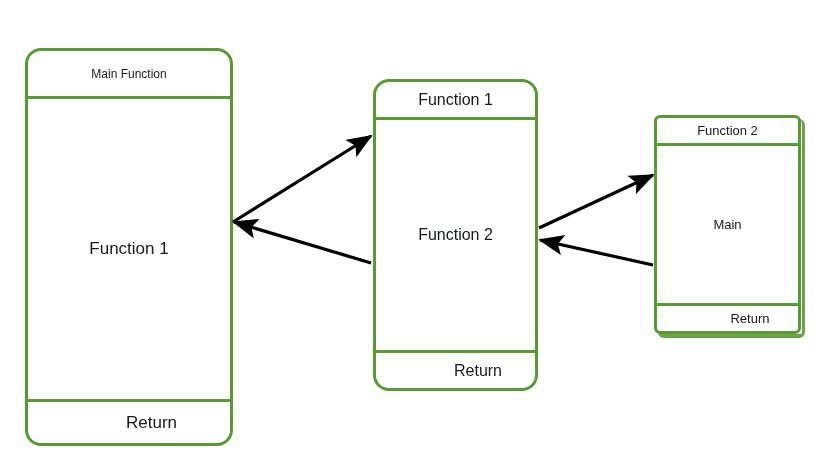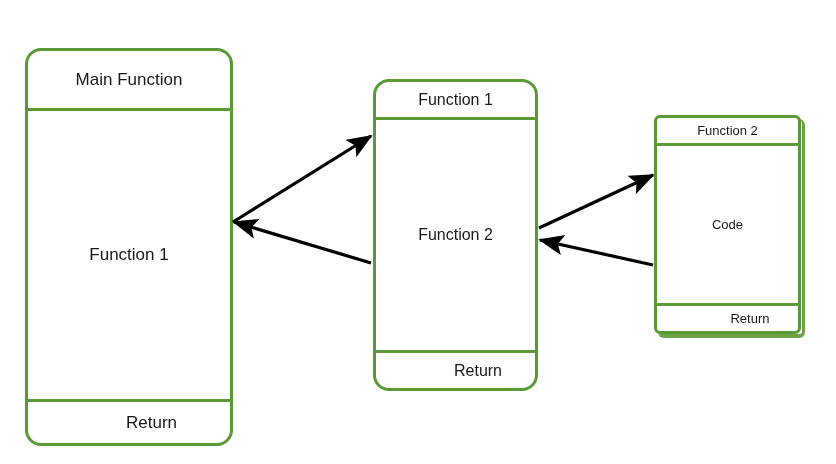--- a/index.html
+++ b/index.html
@@ -72,34 +72,34 @@
   }
 </style>
 </head>
 <body>
 
 <div id="canvas">
 
   <div class="shadow-plate" style="left:658px; top:119px; width:147px; height:219px;"></div>
 
   <div class="fbox rounded" style="left:25px; top:48px; width:208px; height:398px;">
-    <div class="seg header" style="height:60px; font-size:17px;">Main Function</div>
+    <div class="seg header" style="height:48px; font-size:12px;">Main Function</div>
     <div class="seg body" style="font-size:17px;">Function 1</div>
     <div class="seg footer" style="height:44px; font-size:17px;">Return</div>
   </div>
 
   <div class="fbox rounded" style="left:373px; top:79px; width:165px; height:312px;">
     <div class="seg header" style="height:38px; font-size:16px;">Function 1</div>
     <div class="seg body" style="font-size:16px;">Function 2</div>
     <div class="seg footer" style="height:38px; font-size:16px;">Return</div>
   </div>
 
   <div class="fbox sharp" style="left:654px; top:115px; width:147px; height:219px;">
     <div class="seg header" style="height:28px; font-size:13px;">Function 2</div>
-    <div class="seg body" style="font-size:13px;">Code</div>
+    <div class="seg body" style="font-size:13px;">Main</div>
     <div class="seg footer" style="height:28px; font-size:13px;">Return</div>
   </div>
 
   <svg id="arrows" viewBox="0 0 836 464">
     <defs>
       <marker id="ahead" markerWidth="9" markerHeight="9" refX="7.4" refY="3.2" orient="auto" markerUnits="strokeWidth">
         <path d="M0,0 L8,3.2 L0,6.4 L1.7,3.2 Z" fill="#000000"></path>
       </marker>
     </defs>
 

